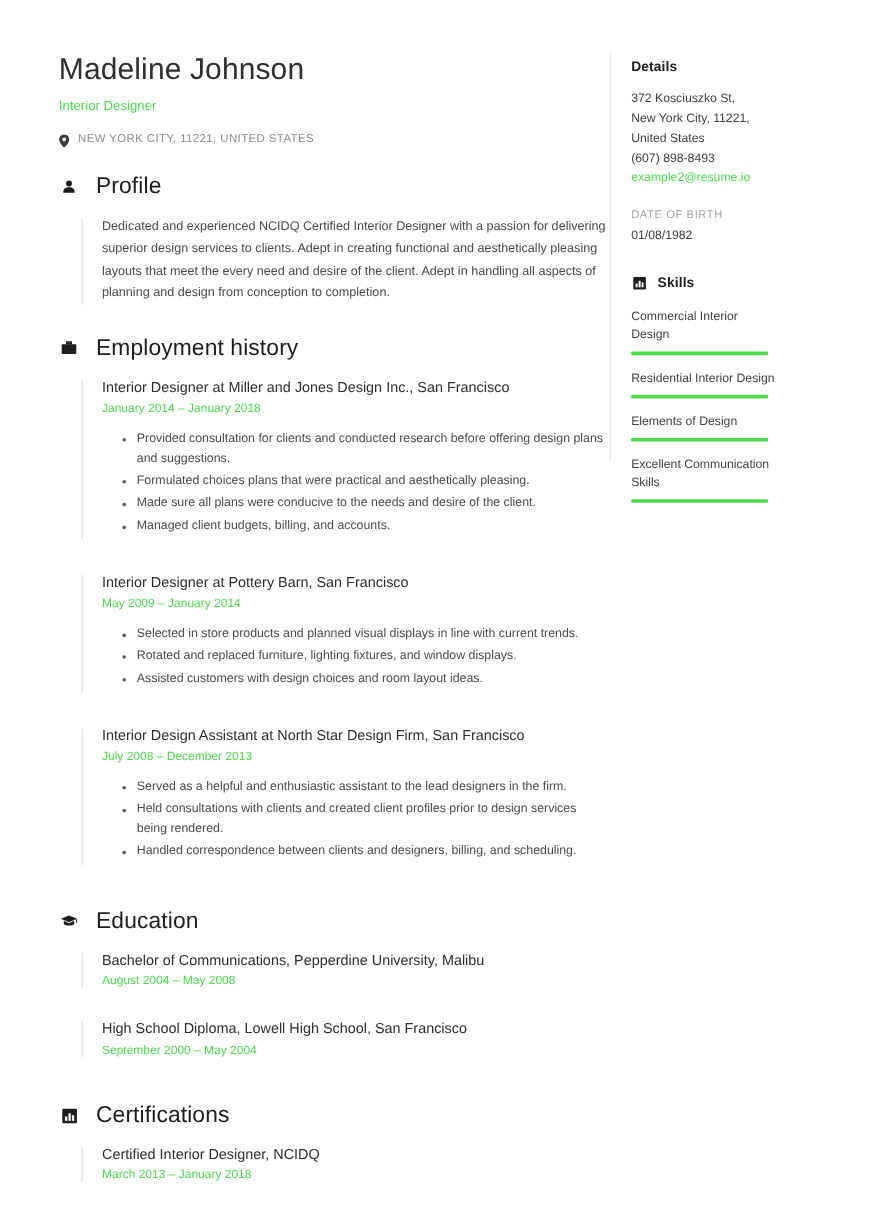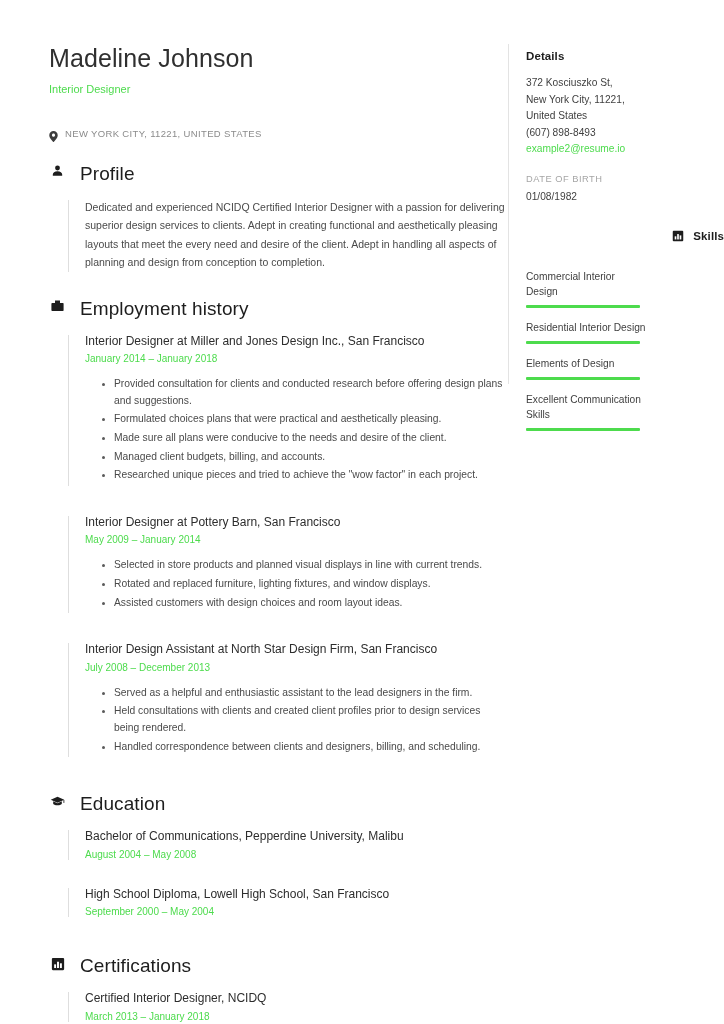--- a/index.html
+++ b/index.html
@@ -35,21 +35,21 @@
     font-size: 25px;
     font-weight: 400;
     color: #2f2f2f;
     letter-spacing: 0.1px;
     margin: 0 0 9px 0;
     line-height: 1.15;
   }
   .job-title {
     font-size: 11px;
     color: #4ddb4d;
-    margin: 0 0 32px 0;
+    margin: 0 0 14px 0;
     line-height: 1.3;
   }
   .location-row {
     display: flex;
     align-items: center;
     gap: 7px;
     margin-bottom: 24px;
   }
   .location-row .pin {
     display: inline-block;
@@ -61,20 +61,21 @@
   .location-text {
     font-size: 9.5px;
     color: #8b8b8b;
     letter-spacing: 0.35px;
   }
 
   
   .section { margin-bottom: 4px; }
   .section-head {
     display: flex;
+    align-items: center;
     gap: 14px;
     margin-bottom: 13px;
   }
   .section-icon {
     width: 17px;
     height: 17px;
     flex: none;
     display: flex;
     align-items: center;
     justify-content: center;
@@ -196,22 +197,21 @@
   .sb-value {
     font-size: 10.2px;
     color: #3f3f3f;
     line-height: 1.5;
   }
   .skills-head {
     display: flex;
     align-items: center;
     gap: 9px;
     margin-top: 26px;
-    margin-bottom: 26px;
-    justify-content: flex-end;
+    margin-bottom: 14px;
   }
   .skills-head .section-icon { width: 13px; height: 13px; }
   .skills-head .sb-title { margin-bottom: 0; }
   .skill { margin-bottom: 12px; }
   .skill-name {
     font-size: 10.2px;
     line-height: 1.5;
     color: #3f3f3f;
     margin-bottom: 6px;
     max-width: 120px;
@@ -270,21 +270,20 @@
 
       <div class="entry">
         <div class="job">
           <div class="job-head">Interior Designer at Miller and Jones Design Inc., San Francisco</div>
           <div class="job-dates">January 2014  –  January 2018</div>
           <ul class="bullets">
             <li>Provided consultation for clients and conducted research before offering design plans and suggestions.</li>
             <li>Formulated choices plans that were practical and aesthetically pleasing.</li>
             <li>Made sure all plans were conducive to the needs and desire of the client.</li>
             <li>Managed client budgets, billing, and accounts.</li>
-            <li>Researched unique pieces and tried to achieve the "wow factor" in each project.</li>
           </ul>
         </div>
       </div>
 
       <div class="spacer-26"></div>
 
       <div class="entry">
         <div class="job">
           <div class="job-head">Interior Designer at Pottery Barn, San Francisco</div>
           <div class="job-dates">May 2009  –  January 2014</div>

